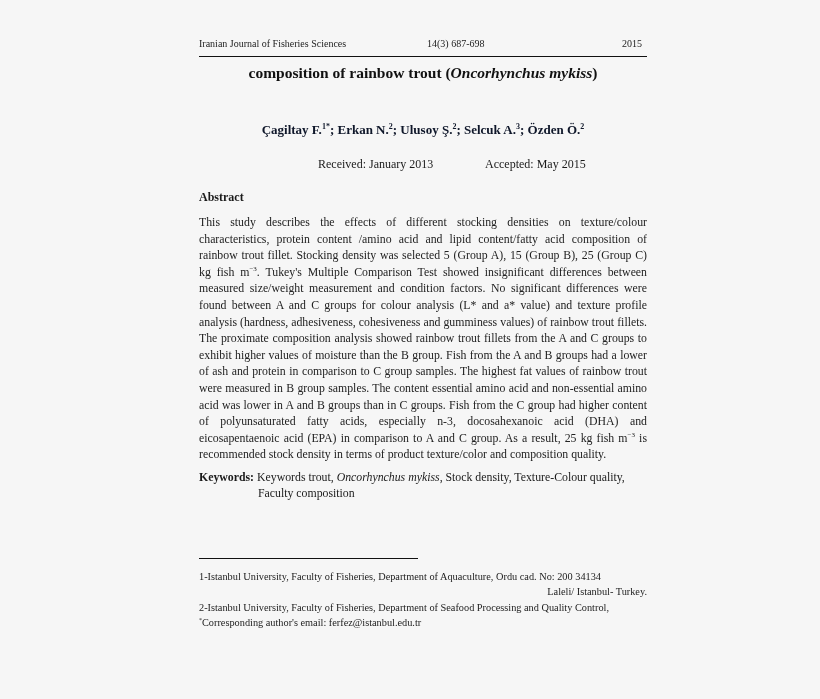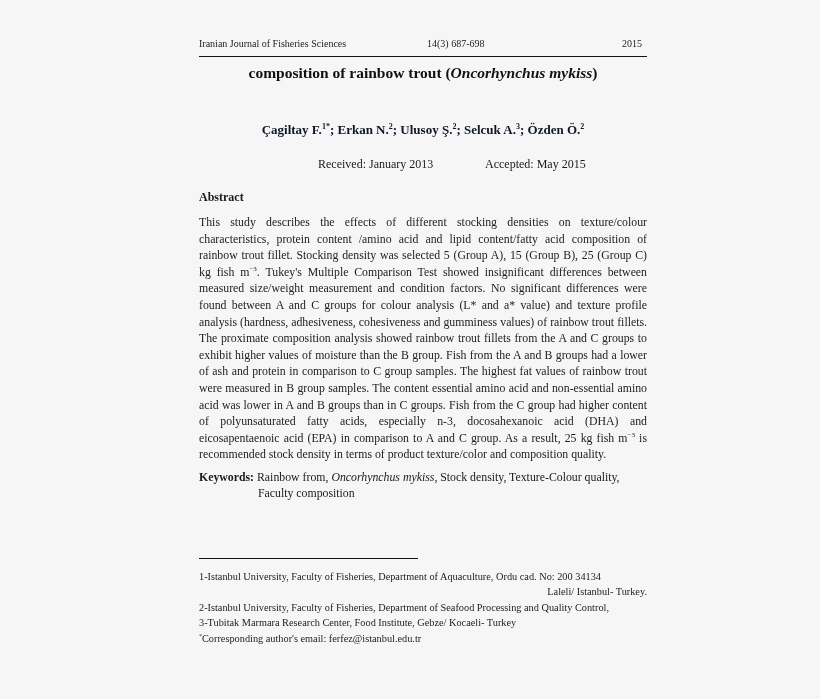--- a/index.html
+++ b/index.html
@@ -71,26 +71,25 @@
 
   <div class="dates">
     <span class="rec">Received: January 2013</span>
     <span class="acc">Accepted: May 2015</span>
   </div>
 
   <div class="abstract-heading">Abstract</div>
   <div class="abstract-body"><span>This study describes the effects of different stocking densities on texture/colour characteristics, protein content /amino acid and lipid content/fatty acid composition of rainbow trout fillet. Stocking density was selected 5 (Group A), 15 (Group B), 25 (Group C) kg fish m</span><sup>−3</sup><span>. Tukey's Multiple Comparison Test showed insignificant differences between measured size/weight measurement and condition factors. No significant differences were found between A and C groups for colour analysis (L* and a* value) and texture profile analysis (hardness, adhesiveness, cohesiveness and gumminess values) of rainbow trout fillets.  The proximate composition analysis showed rainbow trout fillets from the A and C groups to exhibit higher values of moisture than the B group. Fish from the A and B groups had a lower of ash and protein in comparison to C group samples. The highest fat values of rainbow trout were measured in B group samples. The content essential amino acid and non-essential amino acid was lower in A and B groups than in C groups. Fish from the C group had higher content of polyunsaturated fatty acids, especially n-3, docosahexanoic acid (DHA) and eicosapentaenoic acid (EPA) in comparison to A and C group. As a result, 25 kg fish m</span><sup>−3</sup><span> is recommended stock density in terms of product texture/color and composition quality.</span></div>
 
   <div class="keywords">
-    <span class="kw-label">Keywords:</span><span> Rainbow from, </span><i>Oncorhynchus mykiss</i><span>, Stock density, Texture-Colour quality,</span>
+    <span class="kw-label">Keywords:</span><span> Keywords trout, </span><i>Oncorhynchus mykiss</i><span>, Stock density, Texture-Colour quality,</span>
     <span class="kw-line2">Faculty composition</span>
   </div>
 
   <div class="fn-rule"></div>
   <div class="footnotes">
     <span class="fn">1-Istanbul University, Faculty of Fisheries, Department of Aquaculture, Ordu cad. No: 200 34134</span>
     <span class="indent">Laleli/ Istanbul- Turkey.</span>
     <span class="fn">2-Istanbul University, Faculty of Fisheries, Department of Seafood Processing and Quality Control,</span>
-    <span class="fn">3-Tubitak Marmara Research Center, Food Institute, Gebze/ Kocaeli- Turkey</span>
     <span class="fn"><sup>*</sup><span>Corresponding author's email: ferfez@istanbul.edu.tr</span></span>
   </div>
 
 </div>
 
 </body></html>

